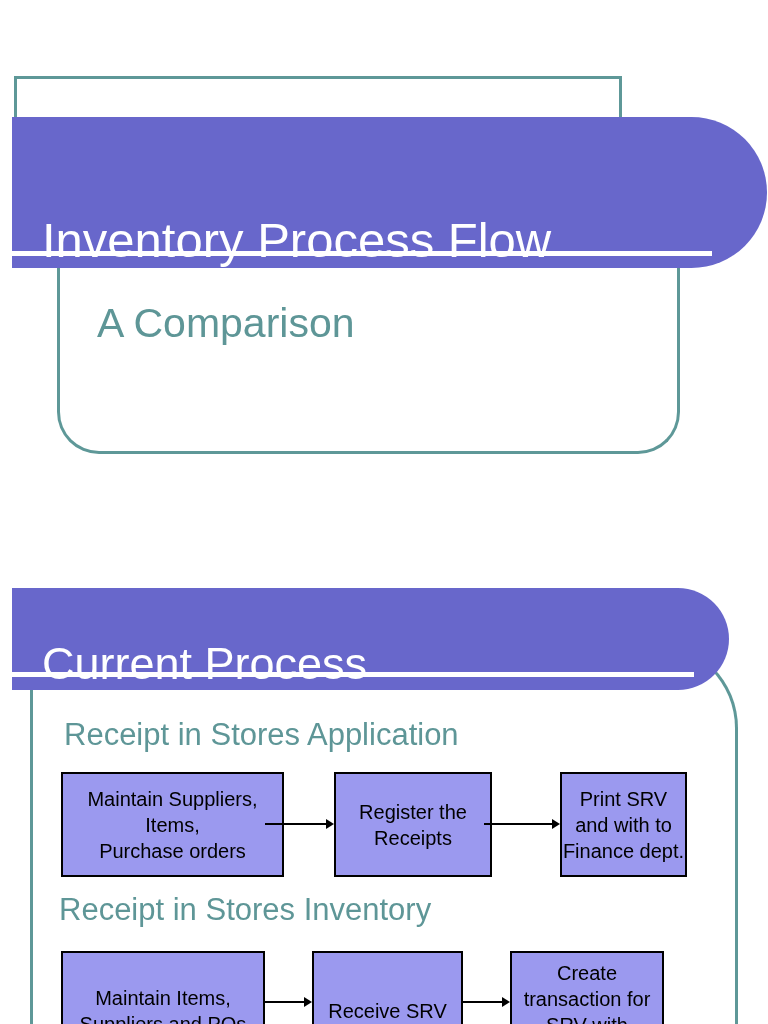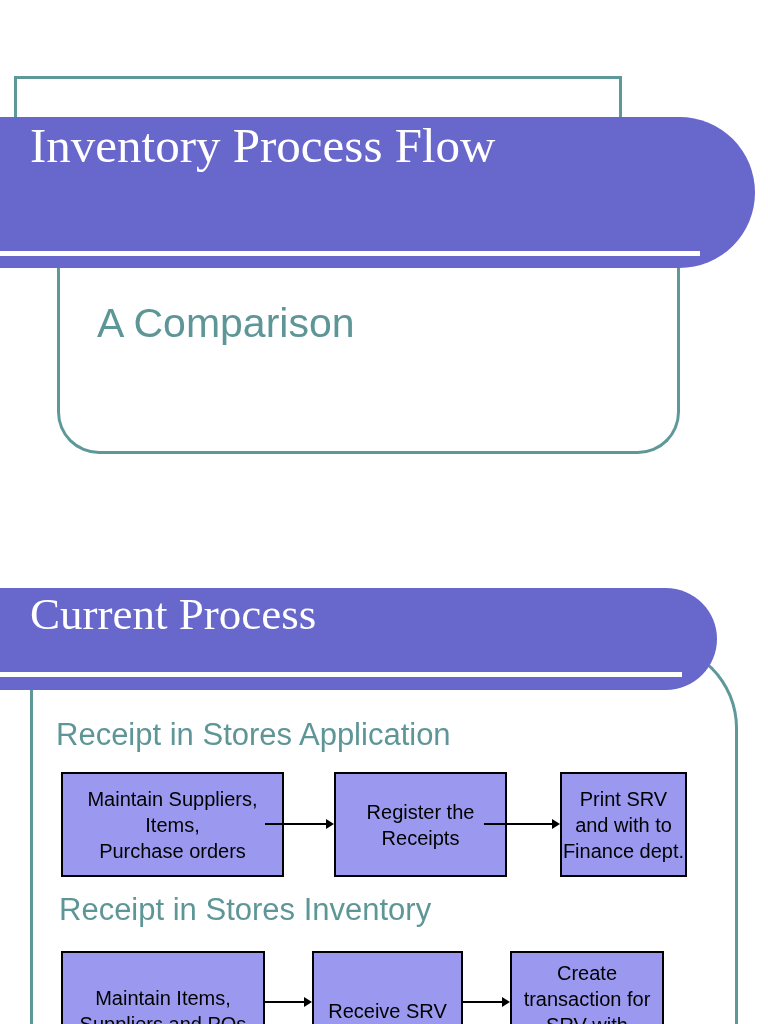--- a/index.html
+++ b/index.html
@@ -18,52 +18,52 @@
     box-sizing:border-box; border:3px solid var(--teal-line); border-top:none;
     border-radius:0 0 42px 42px;
   }
   .frame-body-2 {
     position:absolute; left:30px; top:642px; width:708px; height:500px;
     box-sizing:border-box; border:3px solid var(--teal-line); border-bottom:none;
     border-radius:0 86px 0 0;
   }
   
   .banner {
-    position:absolute; left:0; background:var(--banner-purple);
-    display:flex; align-items:flex-start;font-family:Liberation Serif, serif;
+    position:absolute; left:12px; background:var(--banner-purple);
+    display:flex; align-items:flex-end;
   }
   .banner-1 { top:117px; width:755px; height:151px; border-radius:0 76px 76px 0; }
   .banner-2 { top:588px; width:717px; height:102px; border-radius:0 51px 51px 0; }
   .banner-title { color:#ffffff; padding-left:30px; white-space:nowrap; }
   .banner-1 .banner-title { font-size:49px; }
   .banner-2 .banner-title { font-size:45px; }
   .banner-underline { position:absolute; left:0; background:#ffffff; height:5px; }
   .banner-1 .banner-underline { top:134px; width:700px; }
   .banner-2 .banner-underline { top:84px; width:682px; }
   
   .subtitle {
     position:absolute; left:97px; top:300px;
     font-size:41px; color:var(--teal-text); white-space:nowrap;
   }
   .section-heading {
     position:absolute; font-size:31px; color:var(--teal-text); white-space:nowrap;
   }
-  .heading-1 { left:56px; top:717px; }
+  .heading-1 { left:64px; top:717px; }
   .heading-2 { left:59px; top:892px; }
   
   .flow-box {
     position:absolute; box-sizing:border-box;
     background:var(--box-fill); border:2px solid var(--box-border);
     display:flex; flex-direction:column; align-items:center; justify-content:center;
     font-size:20px; line-height:26px; color:#000000; text-align:center;
   }
   .row1 { top:772px; height:105px; }
   .row2 { top:951px; height:120px; }
   .b1-1 { left:61px;  width:223px; }
-  .b1-2 { left:334px; width:173px; }
+  .b1-2 { left:334px; width:158px; }
   .b1-3 { left:560px; width:127px; }
   .b2-1 { left:61px;  width:204px; }
   .b2-2 { left:312px; width:151px; }
   .b2-3 { left:510px; width:154px; justify-content:flex-start; padding-top:7px; }
   
   .flow-arrow { position:absolute; height:2px; background:#000000; }
   .flow-arrow::after {
     content:''; position:absolute; right:-8px; top:-4px; width:0; height:0;
     border-left:8px solid #000000; border-top:5px solid transparent; border-bottom:5px solid transparent;
   }

